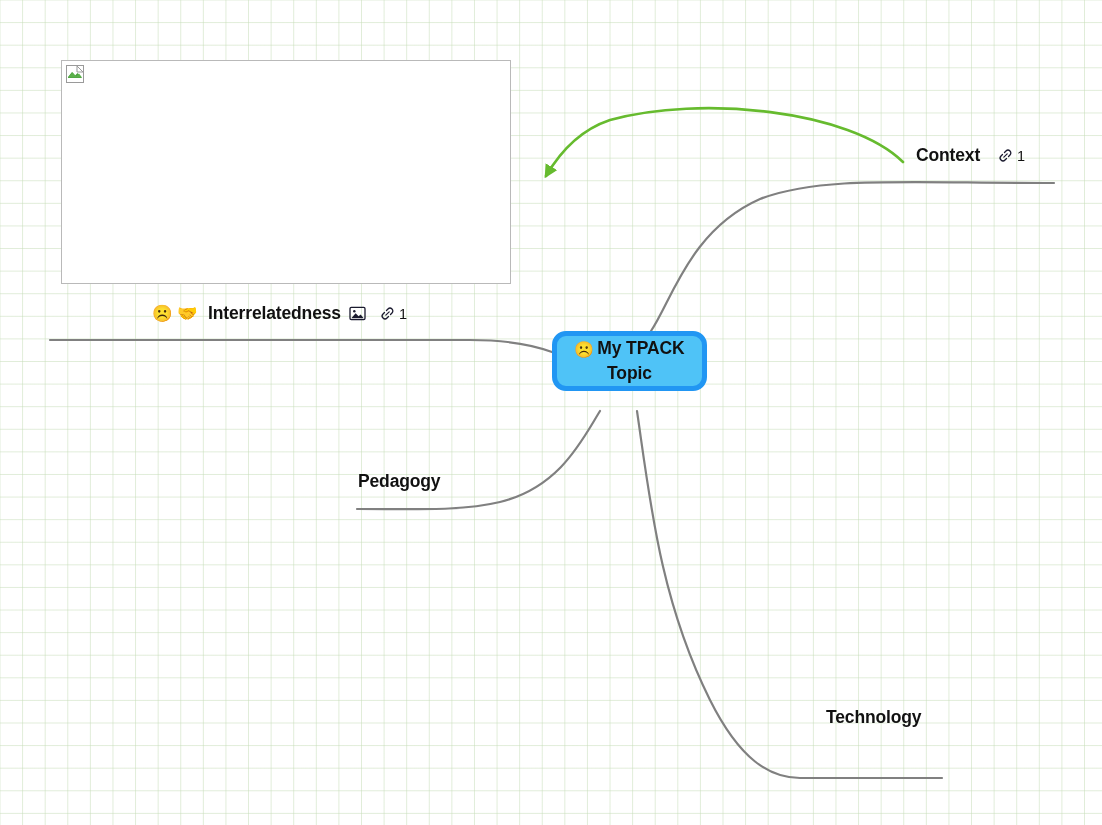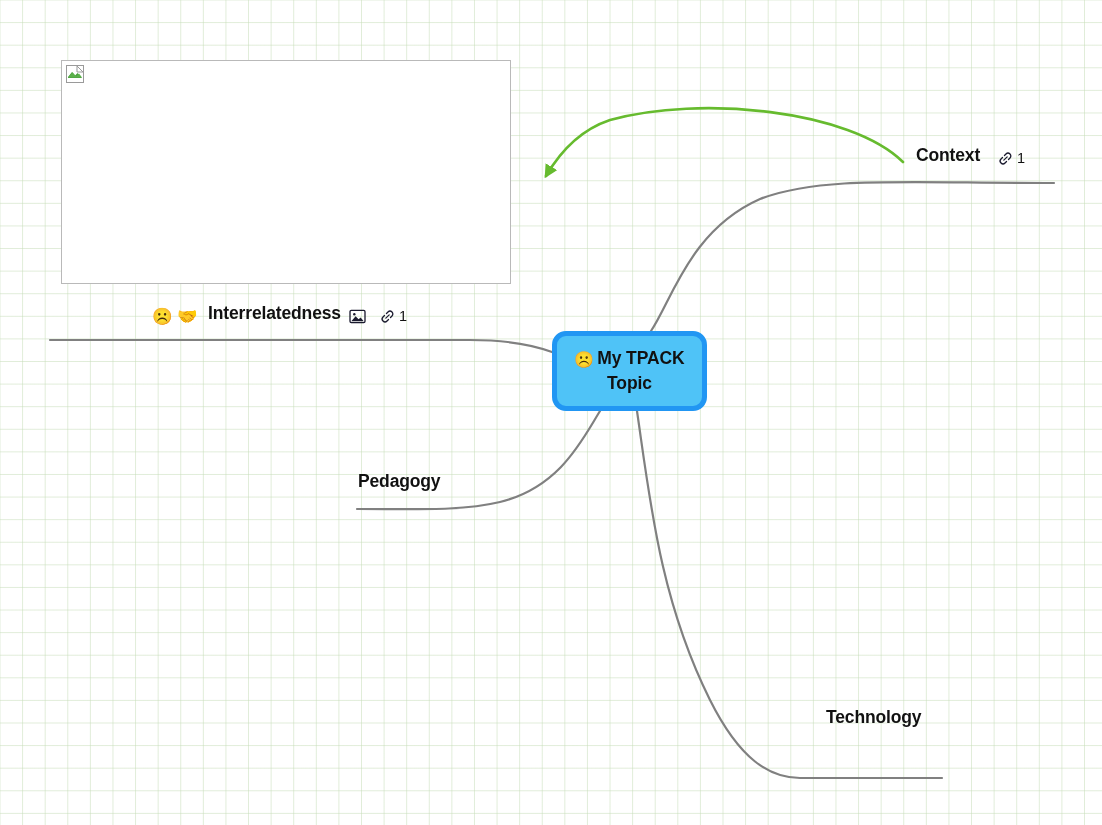--- a/index.html
+++ b/index.html
@@ -32,21 +32,21 @@
     height: 825px;
     pointer-events: none;
   }
 
   
   .root-node {
     position: absolute;
     left: 552px;
     top: 331px;
     width: 155px;
-    height: 80px;
+    height: 60px;
     box-sizing: border-box;
     background: #4fc3f7;
     border: 5px solid #2196f3;
     border-radius: 14px;
     display: flex;
     align-items: center;
     justify-content: center;
     text-align: center;
     z-index: 6;
     cursor: pointer;
@@ -62,21 +62,21 @@
   .root-emoji {
     font-size: 16px;
     vertical-align: -1px;
     margin-right: 3px;
   }
 
   
   .branch-label {
     position: absolute;
     display: flex;
-    align-items: flex-end;
+    align-items: center;
     gap: 8px;
     white-space: nowrap;
     z-index: 5;
     cursor: pointer;
   }
   .branch-text {
     font-size: 17.5px;
     font-weight: 700;
     color: #111111;
     letter-spacing: -0.15px;

